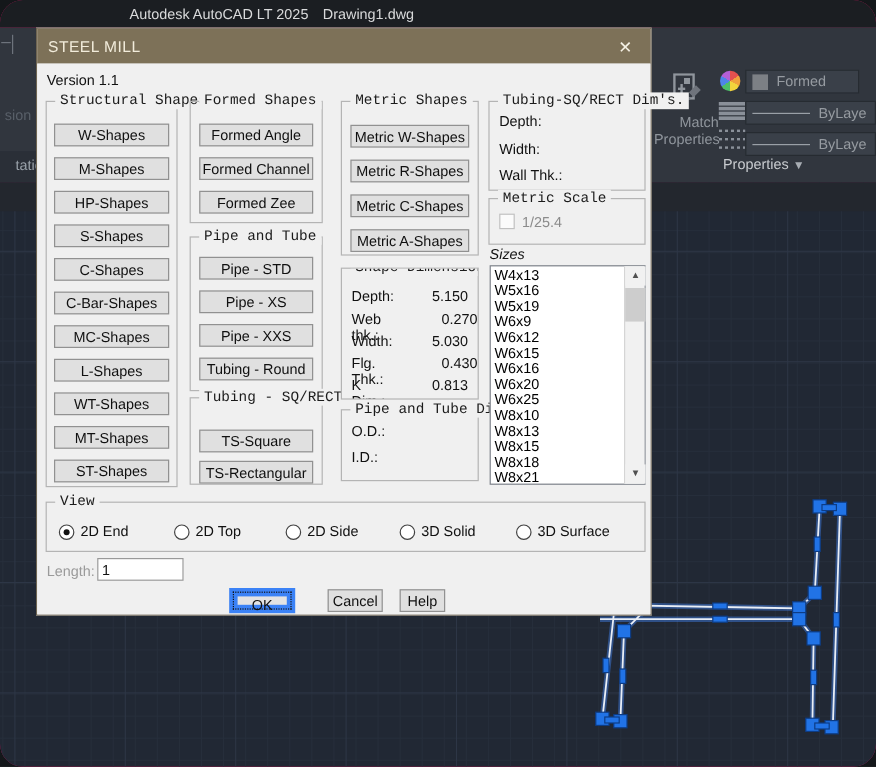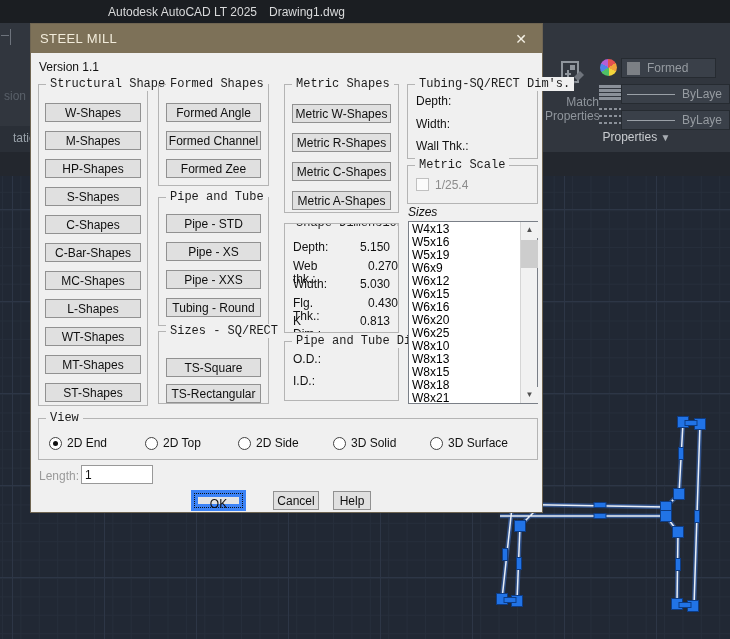--- a/index.html
+++ b/index.html
@@ -1,17 +1,17 @@
 <!DOCTYPE html>
 <html><head>
 <meta charset="utf-8">
 <style>
   html,body{margin:0;padding:0;background:#14171a;}
   *{box-sizing:border-box;font-family:"Liberation Sans",sans-serif;}
-  .screen{position:relative;width:730px;height:639px;overflow:hidden;background:#be185d;}
+  .screen{position:relative;width:730px;height:639px;overflow:hidden;background:#be185d;border-radius:19px;}
 
   
   .topbar{position:absolute;left:0;top:0;width:730px;height:23px;background:#1b1e22;display:flex;align-items:center;}
   .topbar .titles{position:absolute;left:108px;top:0;height:23px;display:flex;gap:12px;align-items:center;color:#d9dadb;font-size:12px;}
 
   
   .ribbon{position:absolute;left:0;top:23px;width:730px;height:129px;background:#31363e;}
   .rib-left-frag1{position:absolute;left:4px;top:66px;color:#596069;font-size:12px;}
   .rib-left-dark{position:absolute;left:0;top:103px;width:30px;height:26px;background:#2a2f37;}
   .rib-left-frag2{position:absolute;left:13px;top:108px;color:#99a1a9;font-size:12px;}
@@ -247,21 +247,21 @@
         <span class="legend">Pipe and Tube</span>
         <div class="btnstack">
             <button class="btn">Pipe - STD</button>
             <button class="btn">Pipe - XS</button>
             <button class="btn">Pipe - XXS</button>
             <button class="btn">Tubing - Round</button>
           </div>
       </div>
 
       <div class="grp g-tsq">
-        <span class="legend">Sizes - SQ/RECT</span>
+        <span class="legend">Tubing - SQ/RECT</span>
         <div class="btnstack">
             <button class="btn">TS-Square</button>
             <button class="btn">TS-Rectangular</button>
           </div>
       </div>
 
       <div class="grp g-metric">
         <span class="legend">Metric Shapes</span>
         <div class="btnstack">
             <button class="btn">Metric W-Shapes</button>

